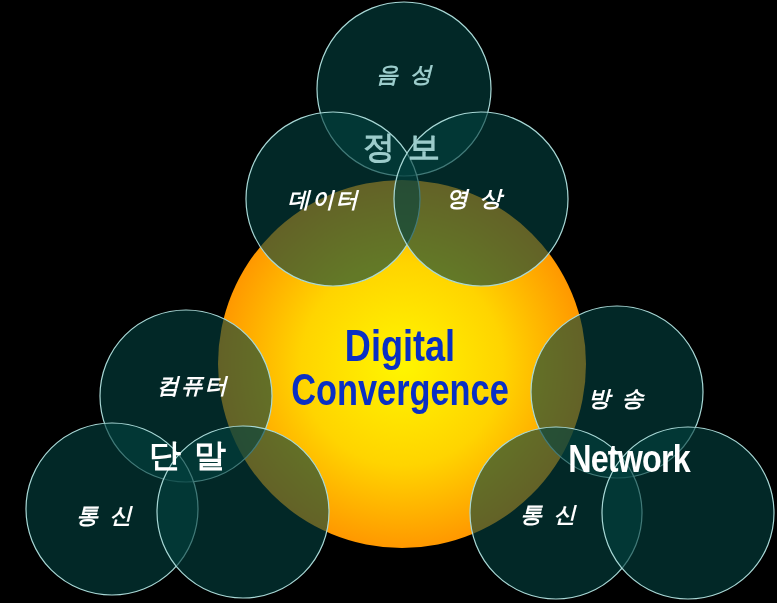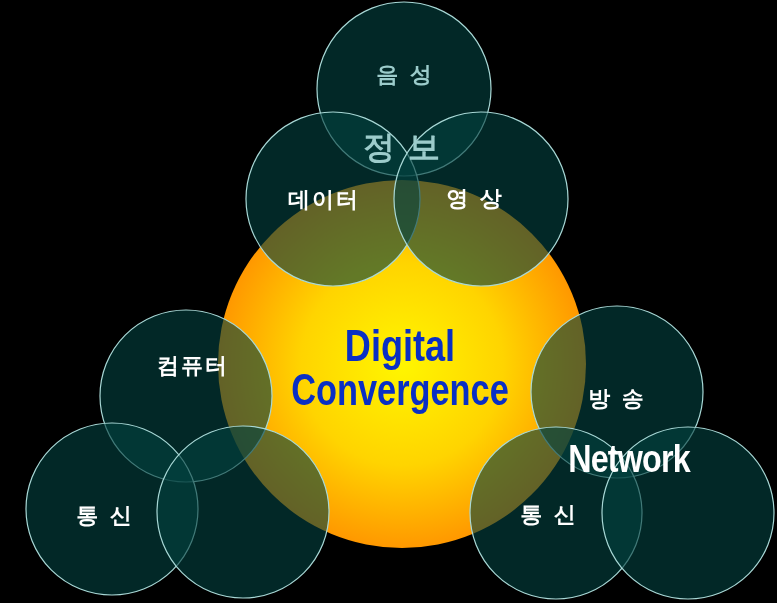--- a/index.html
+++ b/index.html
@@ -1,19 +1,19 @@
 <!DOCTYPE html>
 <html><head>
 <meta charset="utf-8">
 <style>
   html, body { margin:0; padding:0; background:#000; }
   body { width:777px; height:603px; overflow:hidden; position:relative; font-family:"DejaVu Sans", sans-serif; }
   #stage { position:absolute; left:0; top:0; width:777px; height:603px; }
   .lbl { position:absolute; transform:translate(-50%,-50%); white-space:nowrap; font-weight:bold; }
-  .small { font-size:22px; color:#ffffff; letter-spacing:2px; }
+  .small { font-size:22px; color:#ffffff; letter-spacing:2px;font-style:italic; }
   .pale { color:#9ccccb; }
   .hub { font-size:32px; color:#ffffff; letter-spacing:1px; }
   .hub-pale { color:#9ccccb; }
   .net { font-family:"Liberation Sans", sans-serif; font-size:38px; transform:translate(-50%,-50%) scaleX(0.85); letter-spacing:-1px; }
   .dc { font-family:"Liberation Sans", sans-serif; color:#0a2fc4; font-weight:bold; text-align:center; line-height:1; }
   .dc1 { font-size:44px; transform:translate(-50%,-50%) scaleX(0.82); }
   .dc2 { font-size:44px; transform:translate(-50%,-50%) scaleX(0.78); }
 </style>
 </head>
 <body>
@@ -46,19 +46,20 @@
   </svg>
 
   <div class="lbl dc dc1" style="left:400px;top:346px">Digital</div>
   <div class="lbl dc dc2" style="left:400px;top:390px">Convergence</div>
 
   <div class="lbl small pale" style="left:405px;top:75px">음 성</div>
   <div class="lbl hub hub-pale" style="left:402px;top:148px">정 보</div>
   <div class="lbl small" style="left:324px;top:200px">데이터</div>
   <div class="lbl small" style="left:475px;top:199px">영 상</div>
 
-  <div class="lbl small" style="left:193px;top:366px">컴퓨터</div>
+  <div class="lbl small" style="left:193px;top:386px">컴퓨터</div>
+  <div class="lbl hub" style="left:188px;top:456px">단 말</div>
   <div class="lbl small" style="left:105px;top:516px">통 신</div>
 
   <div class="lbl small" style="left:617px;top:399px">방 송</div>
   <div class="lbl hub net" style="left:629px;top:459px">Network</div>
   <div class="lbl small" style="left:549px;top:515px">통 신</div>
 </div>
 
 </body></html>

